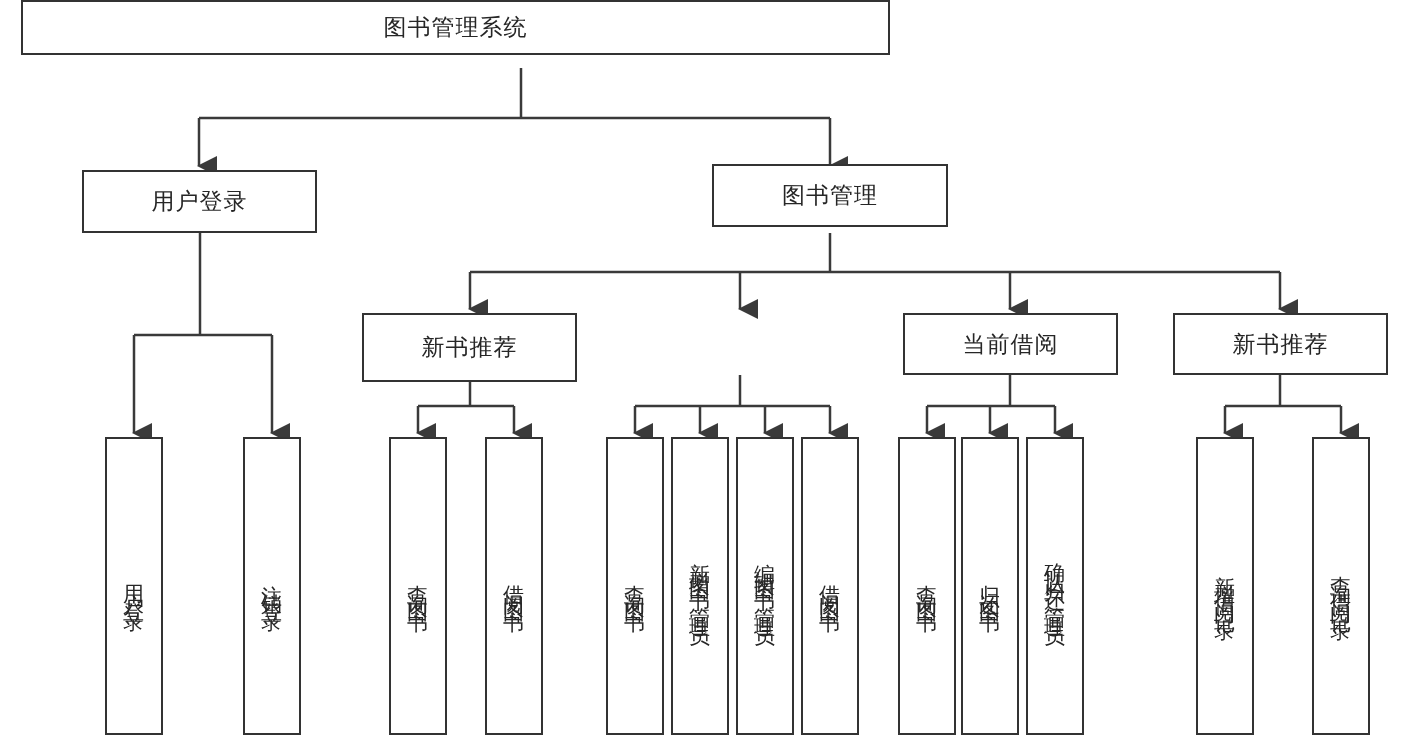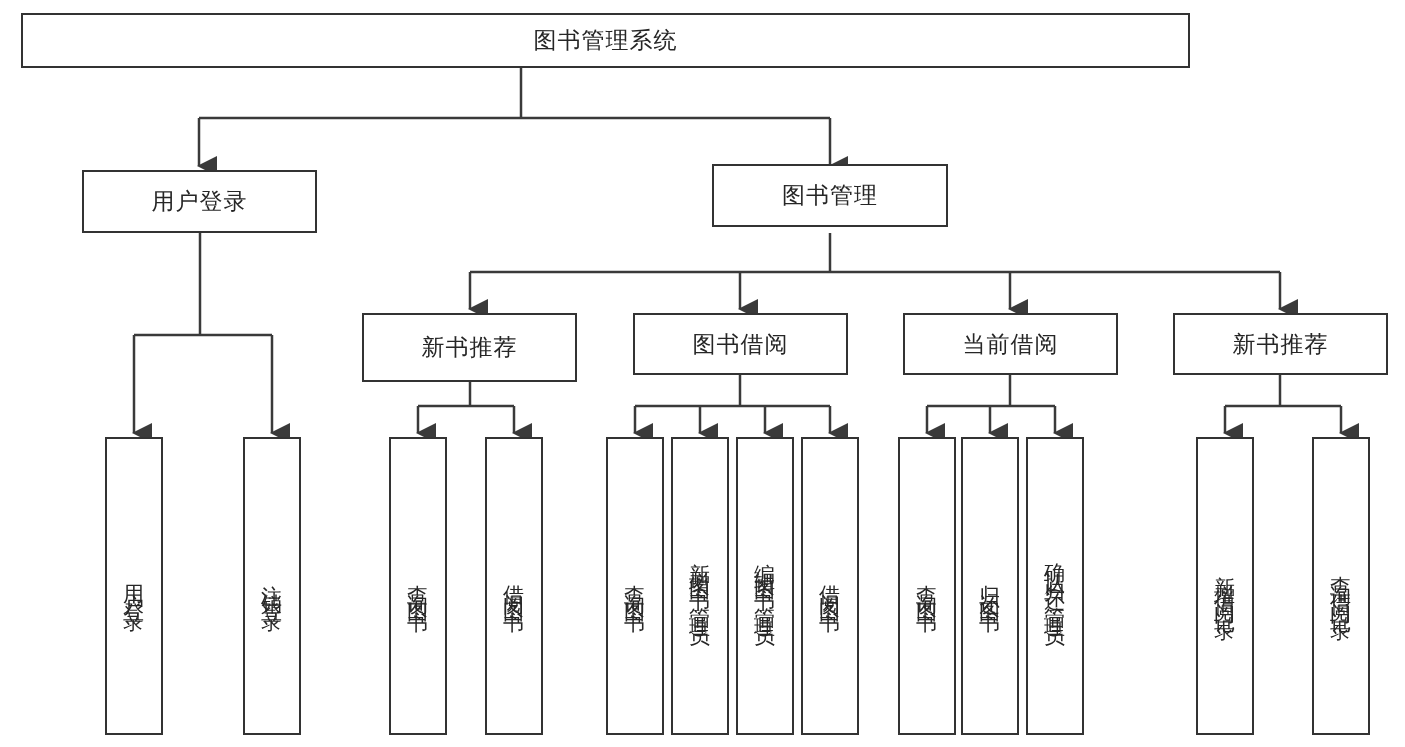--- a/index.html
+++ b/index.html
@@ -108,36 +108,33 @@
     <path d="M927,406 V433" marker-end="url(#arr)"></path>
     <path d="M990,406 V433" marker-end="url(#arr)"></path>
     <path d="M1055,406 V433" marker-end="url(#arr)"></path>
 
     <path d="M1280,375 V406"></path>
     <path d="M1225,406 H1341"></path>
     <path d="M1225,406 V433" marker-end="url(#arr)"></path>
     <path d="M1341,406 V433" marker-end="url(#arr)"></path>
   </svg>
 
-  <div class="node" style="left:21px; top:13px; width:1169px; height:55px;">
+  <div class="node" style="left:21px; top:0; width:869px; height:55px;">
     <span class="lbl">图书管理系统</span>
   </div>
 
   <div class="node" style="left:82px; top:170px; width:235px; height:63px;">
     <span class="lbl">用户登录</span>
   </div>
   <div class="node" style="left:712px; top:164px; width:236px; height:63px;">
     <span class="lbl">图书管理</span>
   </div>
 
   <div class="node" style="left:362px; top:313px; width:215px; height:69px;">
     <span class="lbl">新书推荐</span>
-  </div>
-  <div class="node" style="left:633px; top:313px; width:215px; height:62px;">
-    <span class="lbl">图书借阅</span>
   </div>
   <div class="node" style="left:903px; top:313px; width:215px; height:62px;justify-content:center;">
     <span class="lbl">当前借阅</span>
   </div>
   <div class="node" style="left:1173px; top:313px; width:215px; height:62px;">
     <span class="lbl">新书推荐</span>
   </div>
 
   <div class="node leaf" style="left:105px; top:437px; width:58px; height:298px;">
     <span class="lbl">用户登录</span>

